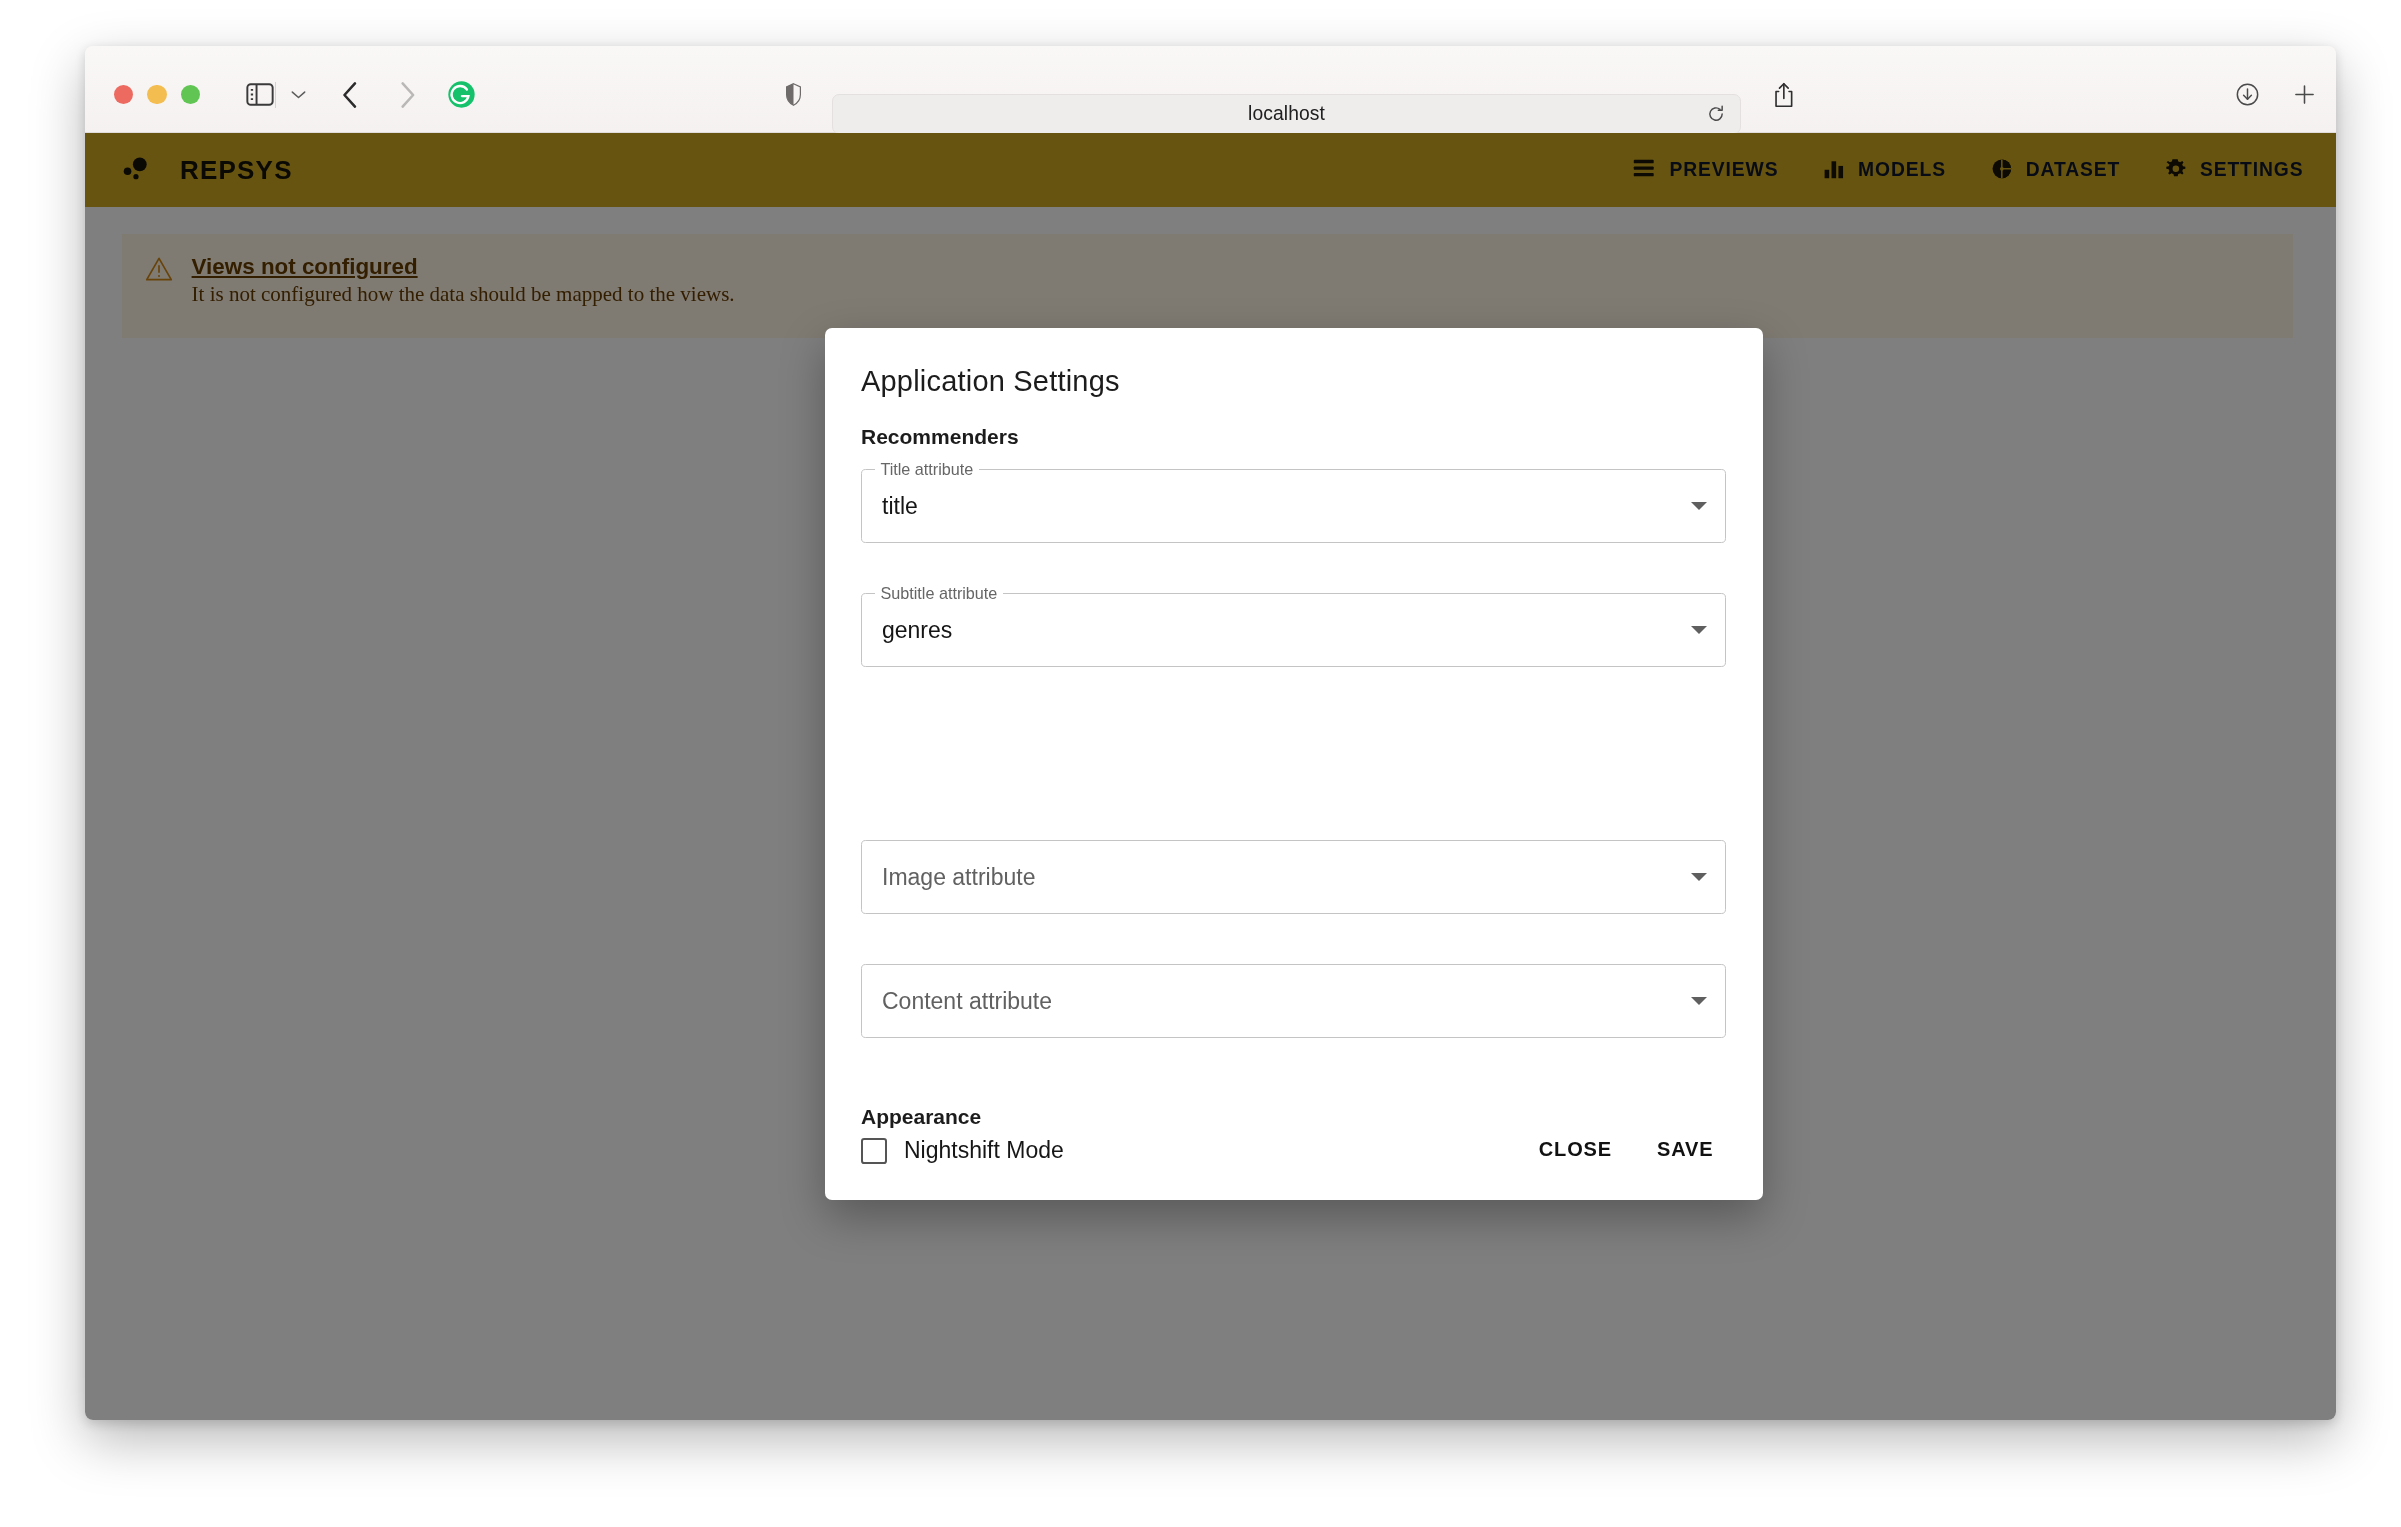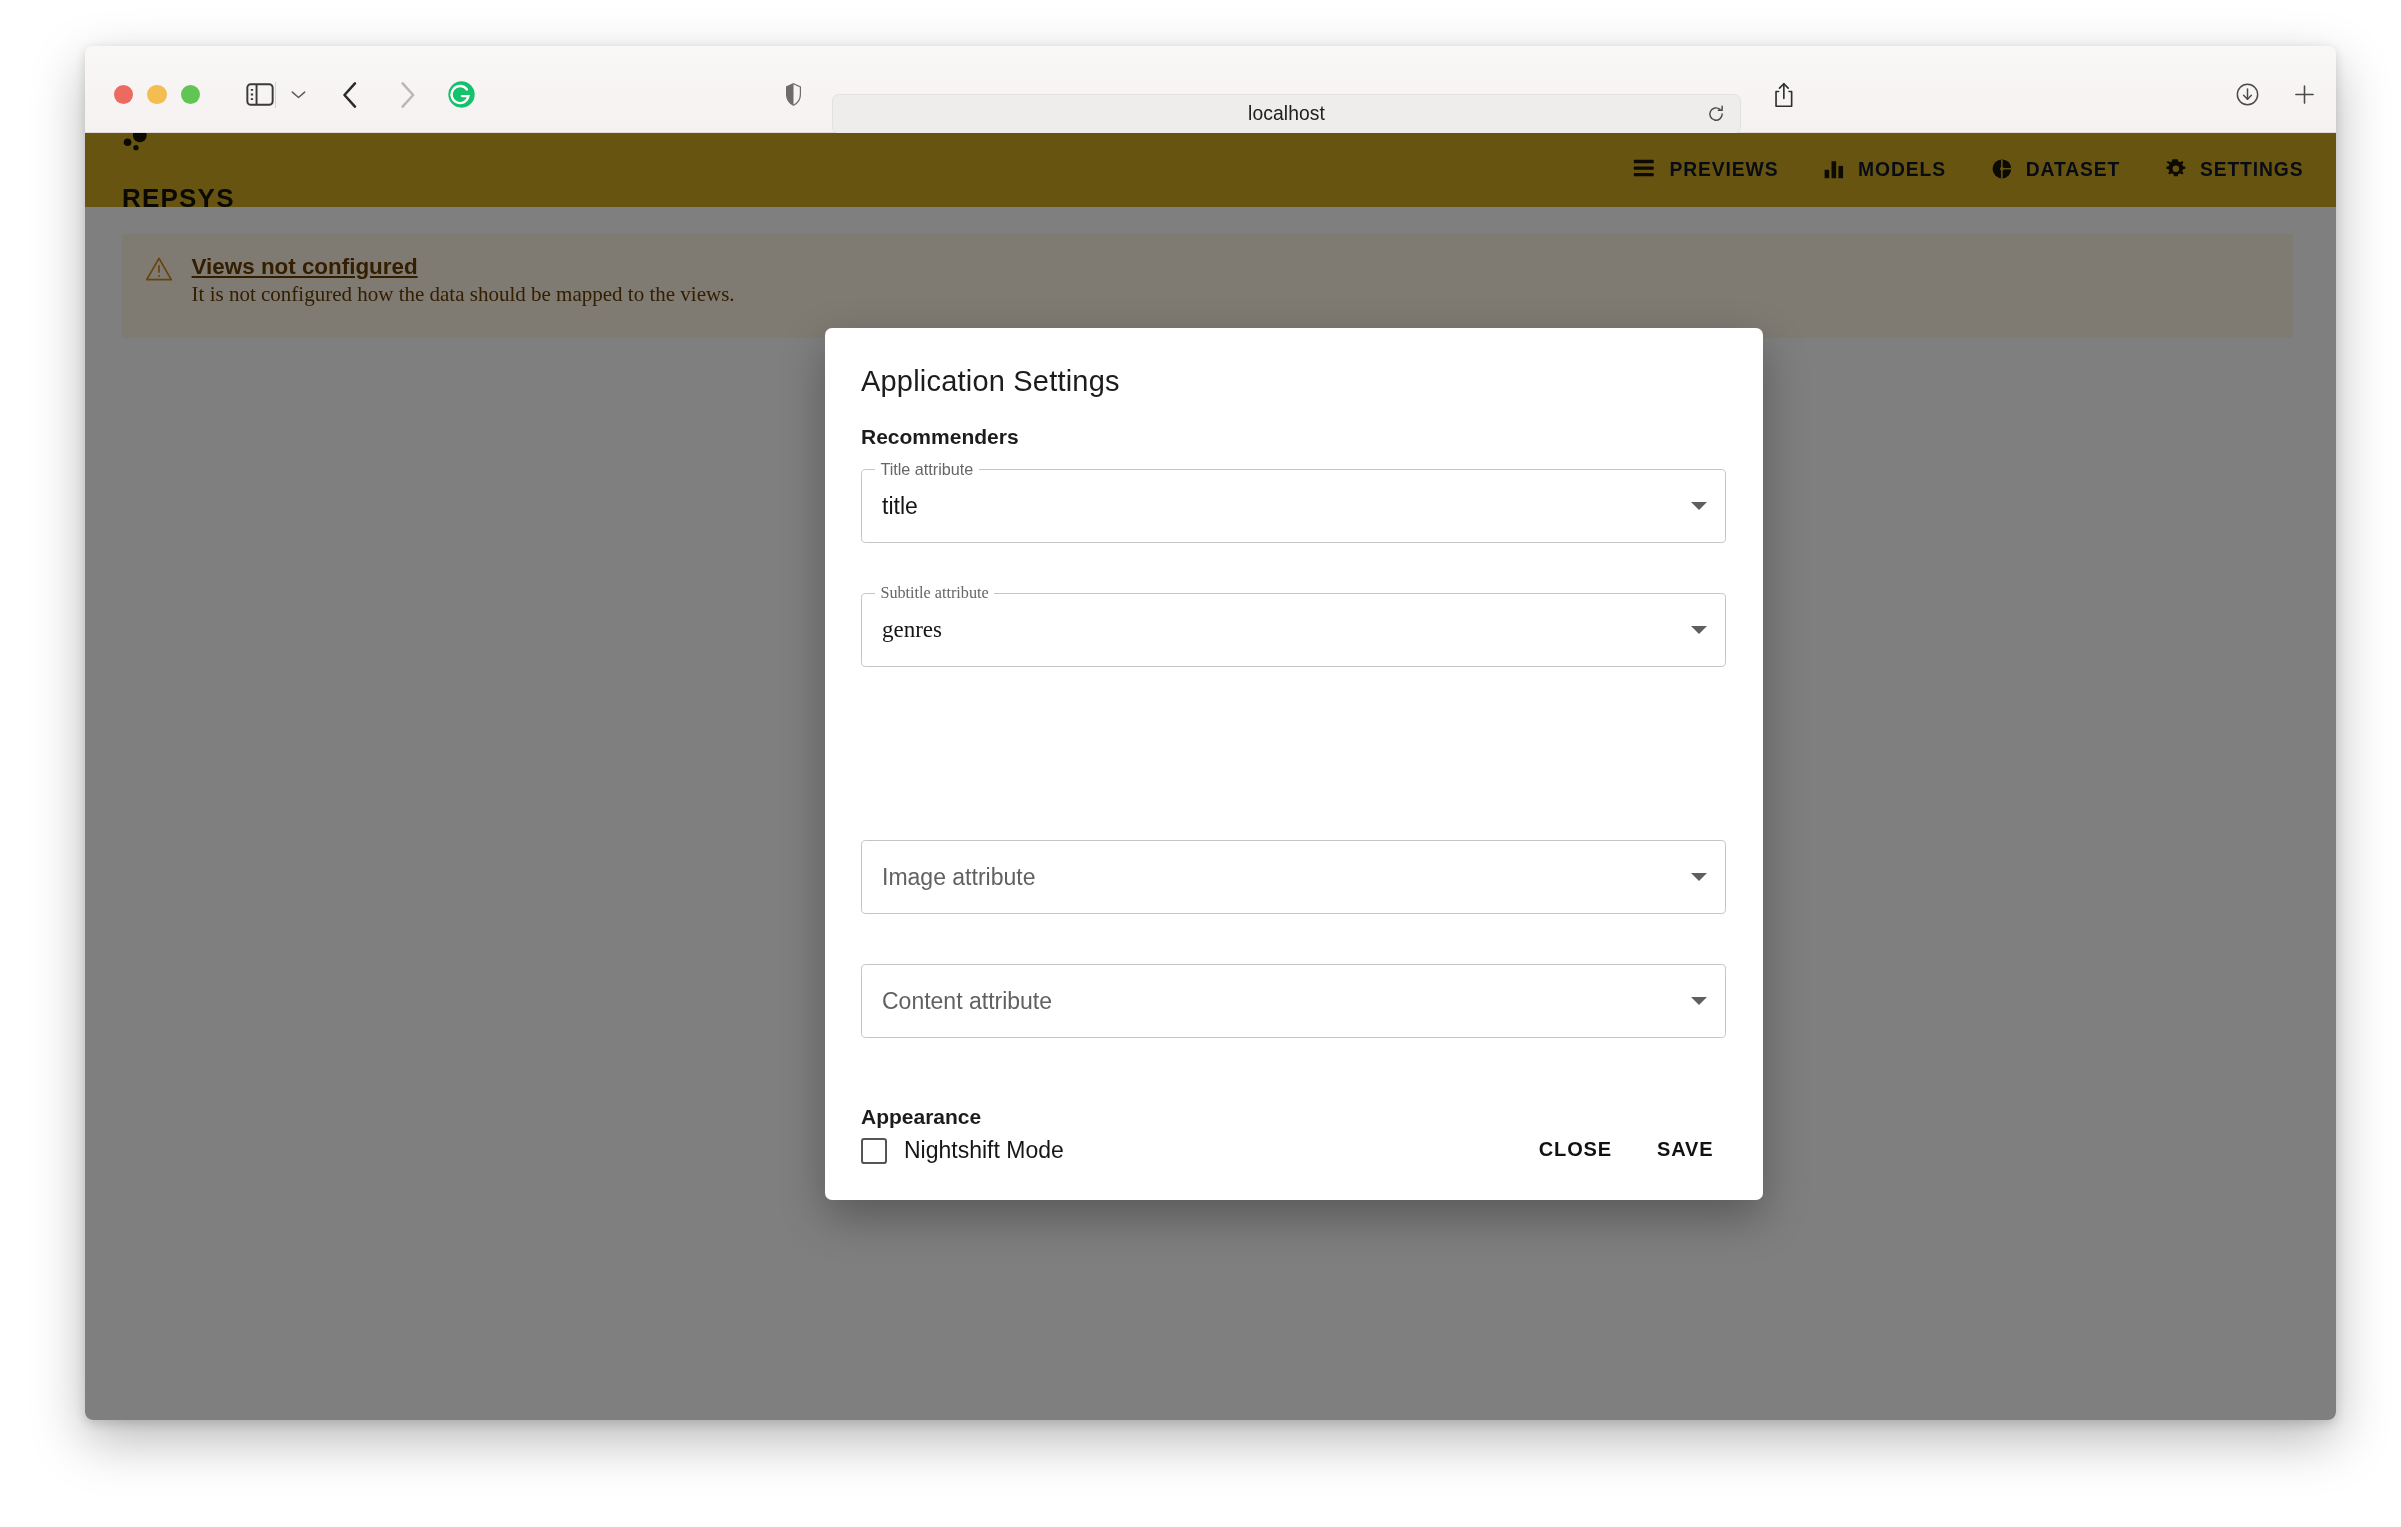--- a/index.html
+++ b/index.html
@@ -75,21 +75,21 @@
     background: #ffffff;
     overflow: hidden;
   }
 
   
   #app-bar {
     position: absolute; left: 0; top: 0; width: 100%; height: 74px;
     background: #cfa921;
     display: flex; align-items: center;
   }
-  #brand { display:flex; align-items:flex-start; gap: 27px; margin-left: 37px; flex-direction: column; }
+  #brand { display:flex; align-items:center; gap: 27px; margin-left: 37px; }
   #brand-title { font-size: 26px; font-weight: 700; color: #151208; letter-spacing: 1.2px; }
 
   #app-nav { margin-left: auto; margin-right: 32.5px; display:flex; align-items:center; gap: 45px; }
   .nav-item { display:flex; align-items:center; gap: 13px; color:#0f172a; }
   .nav-label { font-size: 19.3px; font-weight: 600; letter-spacing: 0.9px; }
 
   
   #alert-banner {
     position: absolute; left: 37px; top: 101px;
     width: 2171px; height: 104px;
@@ -148,21 +148,21 @@
   }
   .mui-value.placeholder { color: #616161; }
   .mui-arrow {
     position: absolute; right: 18.6px; top: 50%; transform: translateY(-50%);
     width: 0; height: 0;
     border-left: 8.5px solid transparent;
     border-right: 8.5px solid transparent;
     border-top: 8.5px solid #5f5f5f;
   }
   #select-title    { top: 141px; }
-  #select-subtitle { top: 265px; font-family: Liberation Serif, serif; }
+  #select-subtitle { top: 265px; }
   #select-caption  { top: 388px; }
   #select-image    { top: 512px; }
   #select-content  { top: 636px; }
 
   
   #checkbox-row {
     position: absolute; left: 36px; top: 809px;
     display: flex; align-items: center; gap: 17px;
   }
   #nightshift-checkbox {

